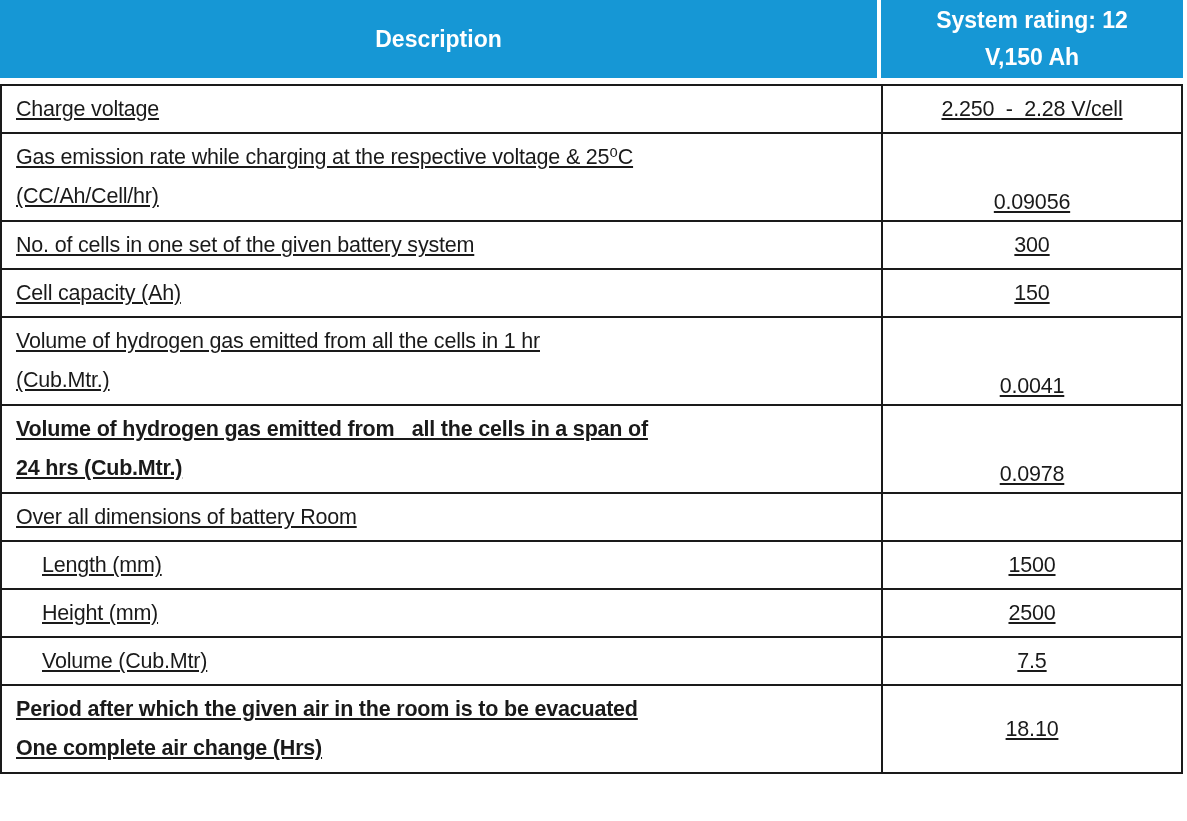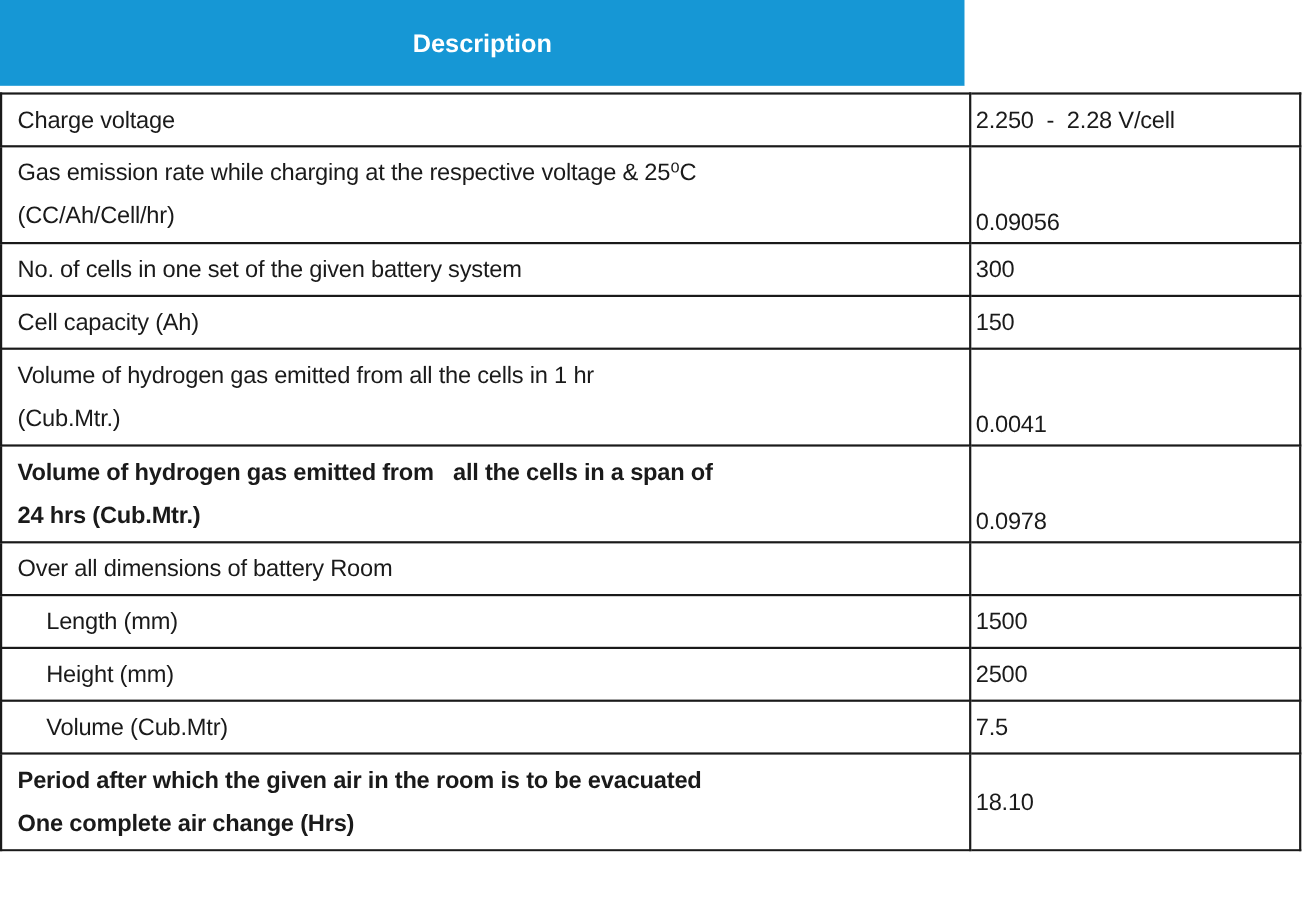--- a/index.html
+++ b/index.html
@@ -42,20 +42,21 @@
 
   
   table.body {
     width: 1183px;
     border-collapse: collapse;
     table-layout: fixed;
   }
   td {
     border: 2px solid var(--border);
     padding: 4px;
+    text-decoration: underline;
   }
   td.desc {
     padding-left: 14px;
     font-size: 21.5px;
     letter-spacing: -0.2px;
     vertical-align: middle;
   }
   td.desc .line {
     line-height: 38px;
     white-space: pre-wrap;
@@ -68,39 +69,44 @@
   tr.center-all td.desc .line {
     width: 760px;
     text-align: center;
   }
   tr.center-second td.desc .line2 {
     width: 745px;
     text-align: left;
   }
 
   td.val {
+    text-align: center;
     font-size: 21.5px;
     letter-spacing: -0.2px;
     vertical-align: middle;
     font-weight: normal;
     border-radius: 19px;
   }
   td.val .vtext { white-space: pre-wrap; }
   tr.val-bottom td.val { vertical-align: bottom; padding-bottom: 5px; }
 </style>
 </head>
 <body>
 
 <div class="sheet">
 
   <div class="hdr">
     <div class="hdr-cell hdr-desc">
       <span>Description</span>
     </div>
     <div class="hdr-gap"></div>
+    <div class="hdr-cell hdr-rating">
+      <div>System rating: 12</div>
+      <div>V,150 Ah</div>
+    </div>
   </div>
 
   <div class="hdr-body-gap"></div>
 
   <table class="body">
     <colgroup>
       <col style="width: 881px">
       <col>
     </colgroup>
 

